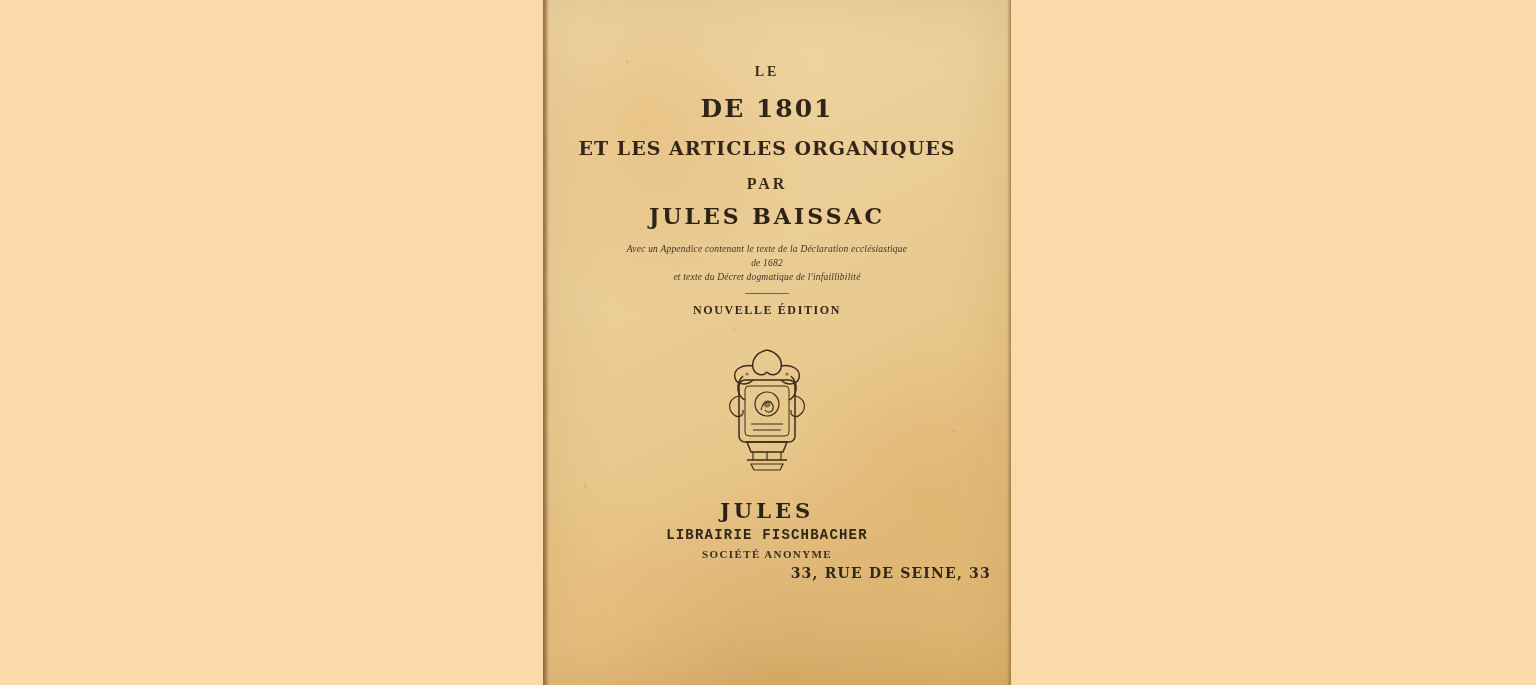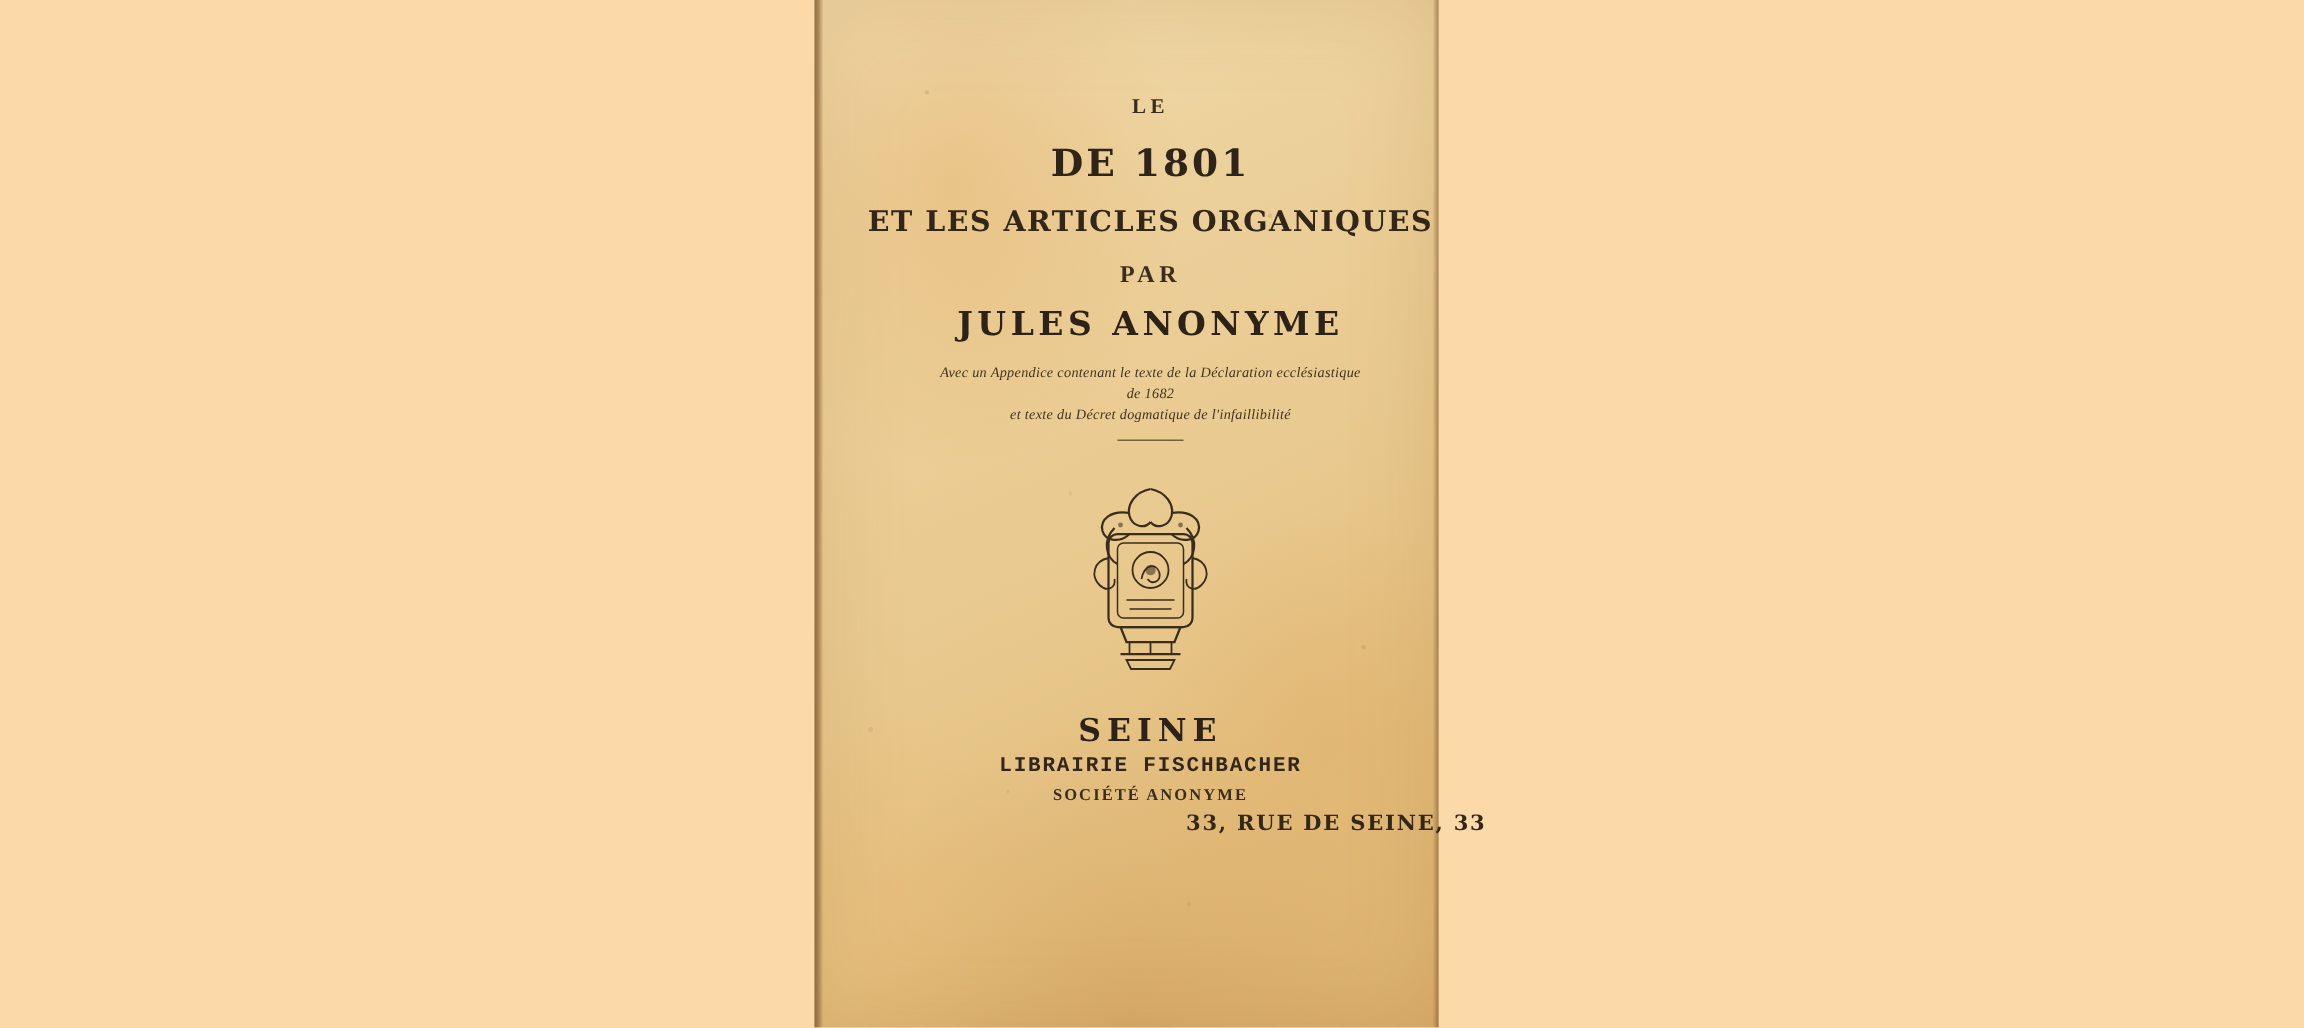--- a/index.html
+++ b/index.html
@@ -17,21 +17,21 @@
     position: relative;
     width: 1536px;
     height: 685px;
     background: #fbd9a8;
   }
   
   .book-page {
     position: absolute;
     left: 543px;
     top: 0;
-    width: 416px;
+    width: 468px;
     height: 685px;
     background:
       radial-gradient(ellipse 60% 45% at 22% 18%, rgba(226,176,106,0.45) 0%, rgba(226,176,106,0) 62%),
       radial-gradient(ellipse 50% 38% at 82% 72%, rgba(222,170,98,0.40) 0%, rgba(222,170,98,0) 60%),
       radial-gradient(ellipse 70% 50% at 50% 100%, rgba(205,152,84,0.38) 0%, rgba(205,152,84,0) 65%),
       radial-gradient(ellipse 40% 30% at 12% 88%, rgba(232,186,118,0.35) 0%, rgba(232,186,118,0) 60%),
       linear-gradient(155deg, #f2dcae 0%, #ecd09a 28%, #e8c88d 55%, #e3bd7c 80%, #dbb06c 100%);
     box-shadow: inset 0 0 60px rgba(168,118,54,0.22);
   }
   
@@ -197,30 +197,31 @@
 
       <div class="line-le">LE</div>
 
 
       <div class="title-year">DE 1801</div>
 
       <div class="subtitle">ET LES ARTICLES ORGANIQUES</div>
 
       <div class="par">PAR</div>
 
-      <div class="author">JULES ANONYME</div>
+      <div class="author">JULES BAISSAC</div>
 
       <div class="appendix">
         <div>Avec un Appendice contenant le texte de la Déclaration ecclésiastique</div>
         <div>de 1682</div>
         <div>et texte du Décret dogmatique de l'infaillibilité</div>
       </div>
 
       <div class="rule"></div>
 
+      <div class="edition">NOUVELLE ÉDITION</div>
 
       <div class="vignette">
         <svg width="108" height="138" viewBox="0 0 108 138" xmlns="http://www.w3.org/2000/svg">
           <g fill="none" stroke="#3b2d1b" stroke-width="1.5">
 
             <path d="M54 6 C44 8 38 16 40 24 C42 31 50 33 54 28"></path>
             <path d="M54 6 C64 8 70 16 68 24 C66 31 58 33 54 28"></path>
             <path d="M40 22 C28 20 20 26 22 34 C24 41 34 42 40 36"></path>
             <path d="M68 22 C80 20 88 26 86 34 C84 41 74 42 68 36"></path>
             <path d="M30 32 C22 40 24 52 32 56"></path>
@@ -243,20 +244,20 @@
             <path d="M38 120 h32 l-3 6 h-26 z" stroke-width="1.2"></path>
           </g>
           <g fill="#3b2d1b" opacity="0.55">
             <circle cx="54" cy="60" r="3.5"></circle>
             <circle cx="34" cy="30" r="1.6"></circle>
             <circle cx="74" cy="30" r="1.6"></circle>
           </g>
         </svg>
       </div>
 
-      <div class="imprint-city">SEINE</div>
+      <div class="imprint-city">JULES</div>
       <div class="imprint-pub">LIBRAIRIE FISCHBACHER</div>
       <div class="imprint-form">SOCIÉTÉ ANONYME</div>
       <div class="imprint-addr">33, RUE DE SEINE, 33</div>
 
     </div>
   </div>
 </div>
 
 </body></html>

